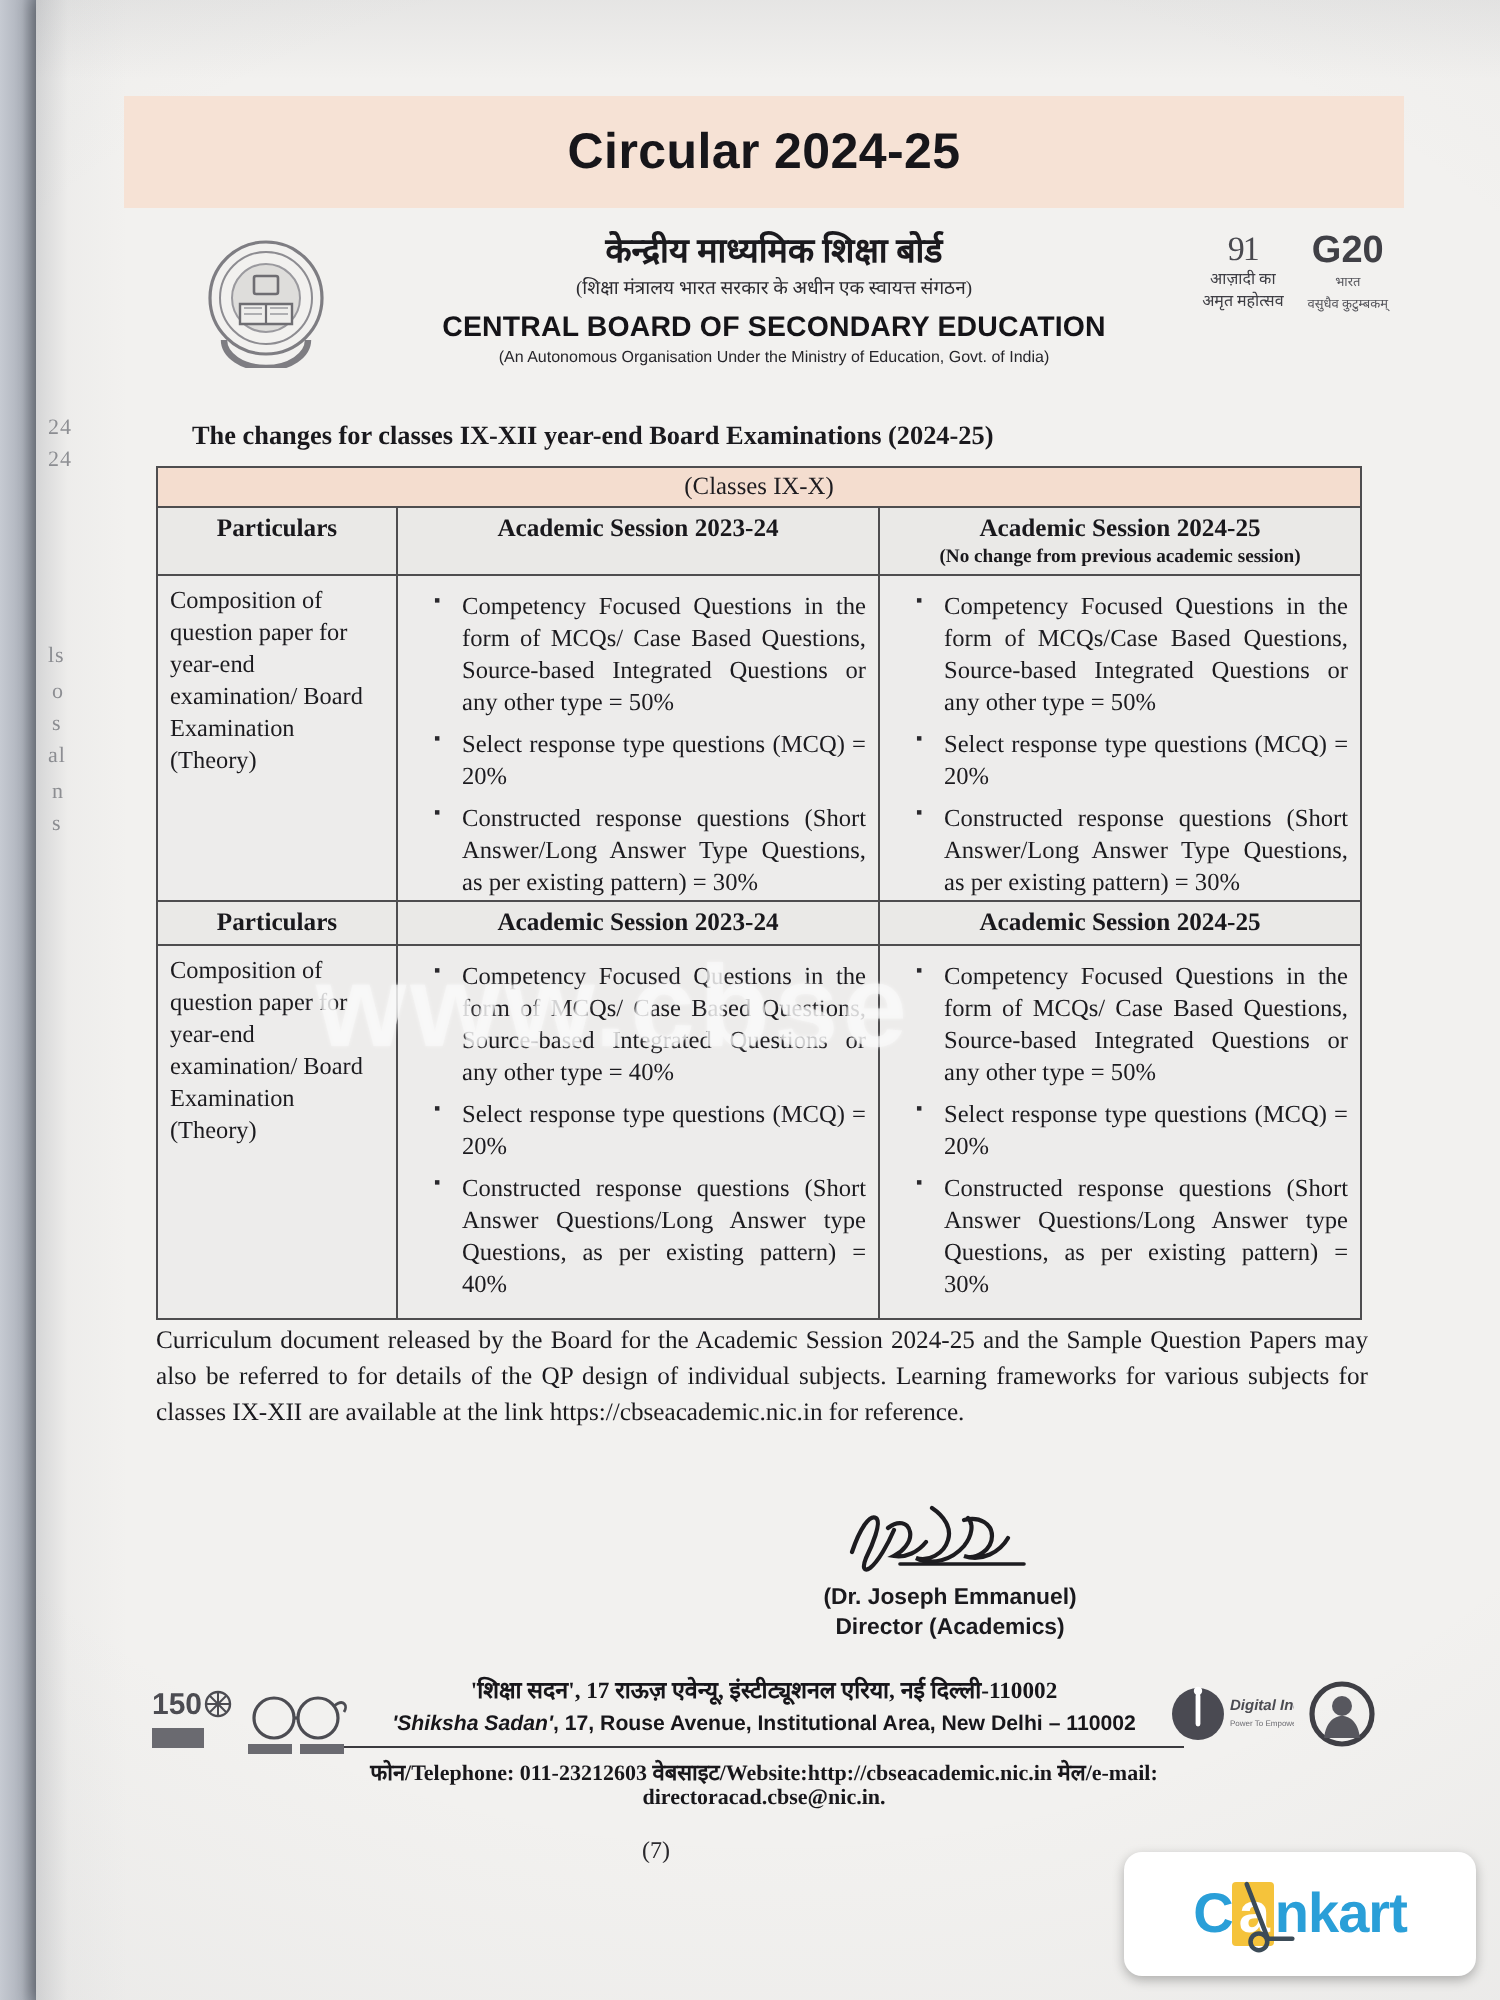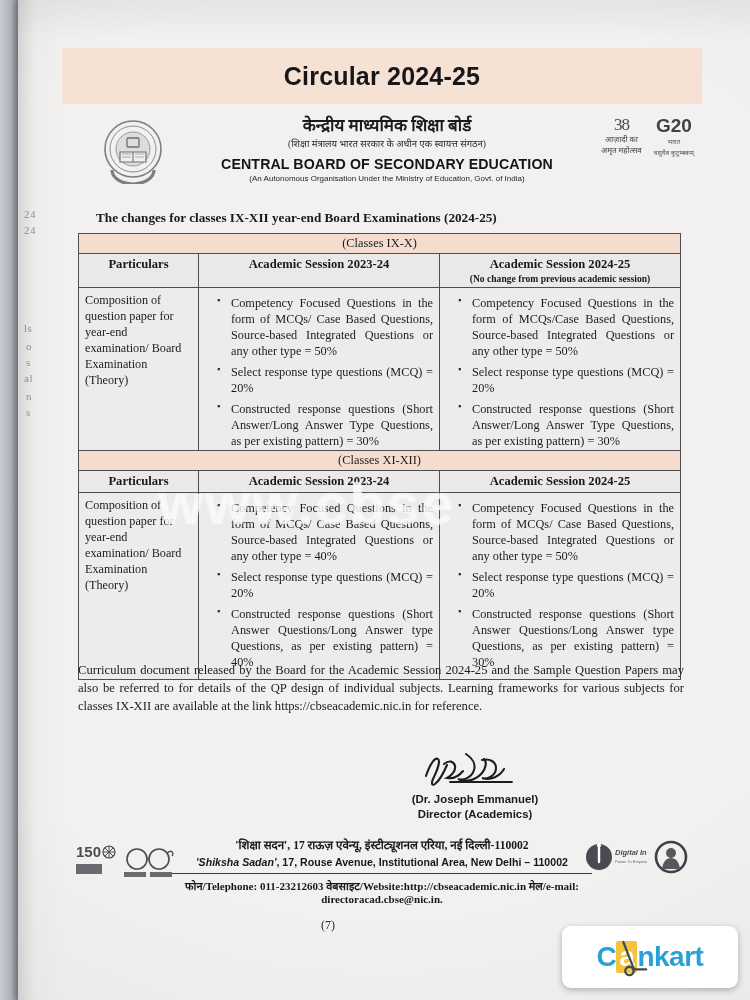--- a/index.html
+++ b/index.html
@@ -441,21 +441,21 @@
 
       <div id="masthead-text">
         <div class="hindi-name">केन्द्रीय माध्यमिक शिक्षा बोर्ड</div>
         <div class="hindi-sub">(शिक्षा मंत्रालय भारत सरकार के अधीन एक स्वायत्त संगठन)</div>
         <div class="eng-name">CENTRAL BOARD OF SECONDARY EDUCATION</div>
         <div class="eng-sub">(An Autonomous Organisation Under the Ministry of Education, Govt. of India)</div>
       </div>
 
       <div id="logos-right">
         <div class="logo-box">
-          <div class="azadi-mark">38</div>
+          <div class="azadi-mark">91</div>
           <div class="azadi-cap">आज़ादी का</div>
           <div class="azadi-cap">अमृत महोत्सव</div>
         </div>
         <div class="logo-box">
           <div class="g20-mark">G20</div>
           <div class="g20-cap">भारत</div>
           <div class="g20-cap">वसुधैव कुटुम्बकम्</div>
         </div>
       </div>
     </div>
@@ -500,23 +500,20 @@
       </tbody>
     </table>
 
     <table class="cbse-table" id="table-xi-xii">
       <colgroup>
         <col class="col-particulars">
           <col class="col-session">
           <col class="col-session">
       </colgroup>
       <tbody>
-        <tr class="band-row">
-          <td colspan="3">(Classes XI-XII)</td>
-        </tr>
         <tr class="head-row">
           <th>Particulars</th>
           <th>Academic Session 2023-24</th>
           <th>Academic Session 2024-25</th>
         </tr>
         <tr>
           <td class="particulars-cell">Composition of question paper for year-end examination/ Board Examination (Theory)</td>
           <td>
             <ul class="bullets">
               <li>Competency Focused Questions in the form of MCQs/ Case Based Questions, Source-based Integrated Questions or any other type = 40%</li>

